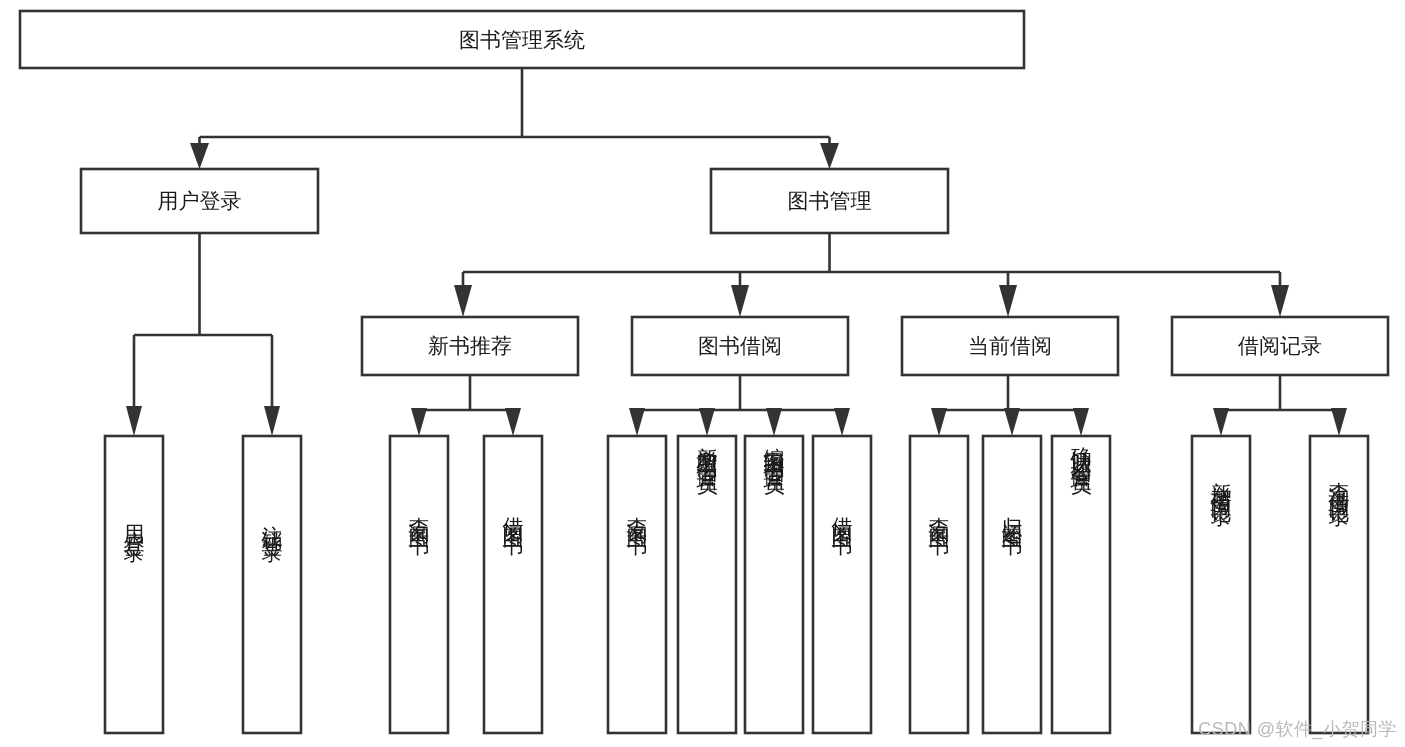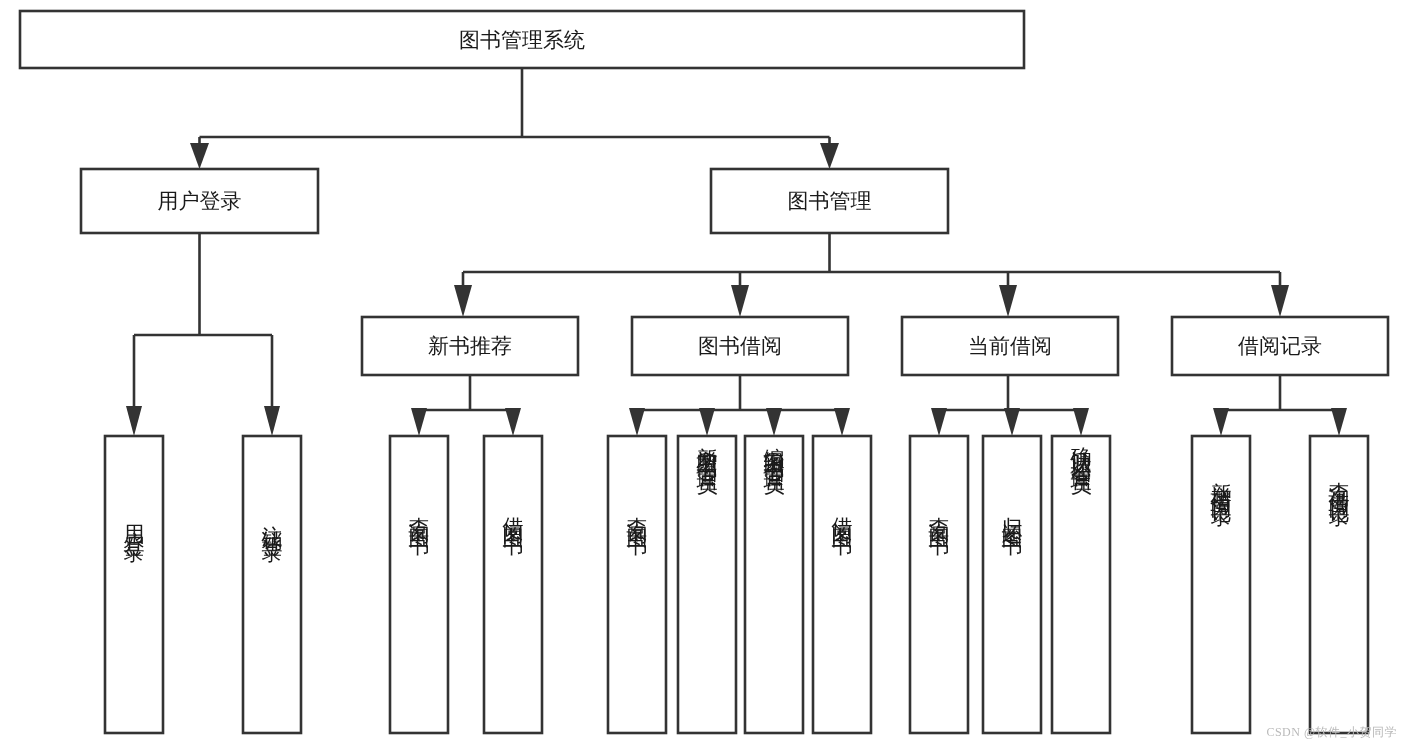--- a/index.html
+++ b/index.html
@@ -53,22 +53,22 @@
     stroke-linecap: butt;
   }
   .arrow-head {
     fill: #333333;
     stroke: none;
   }
   .watermark {
     position: absolute;
     right: 8px;
     bottom: 6px;
-    font-family: Liberation Serif, serif;
-    font-size: 12px;
+    font-family: Liberation Sans, sans-serif;
+    font-size: 18px;
     color: #b9b9b9;
     letter-spacing: 0.5px;
     white-space: nowrap;
     user-select: none;
   }
 </style>
 </head>
 <body>
 
 <div id="diagram-root">

